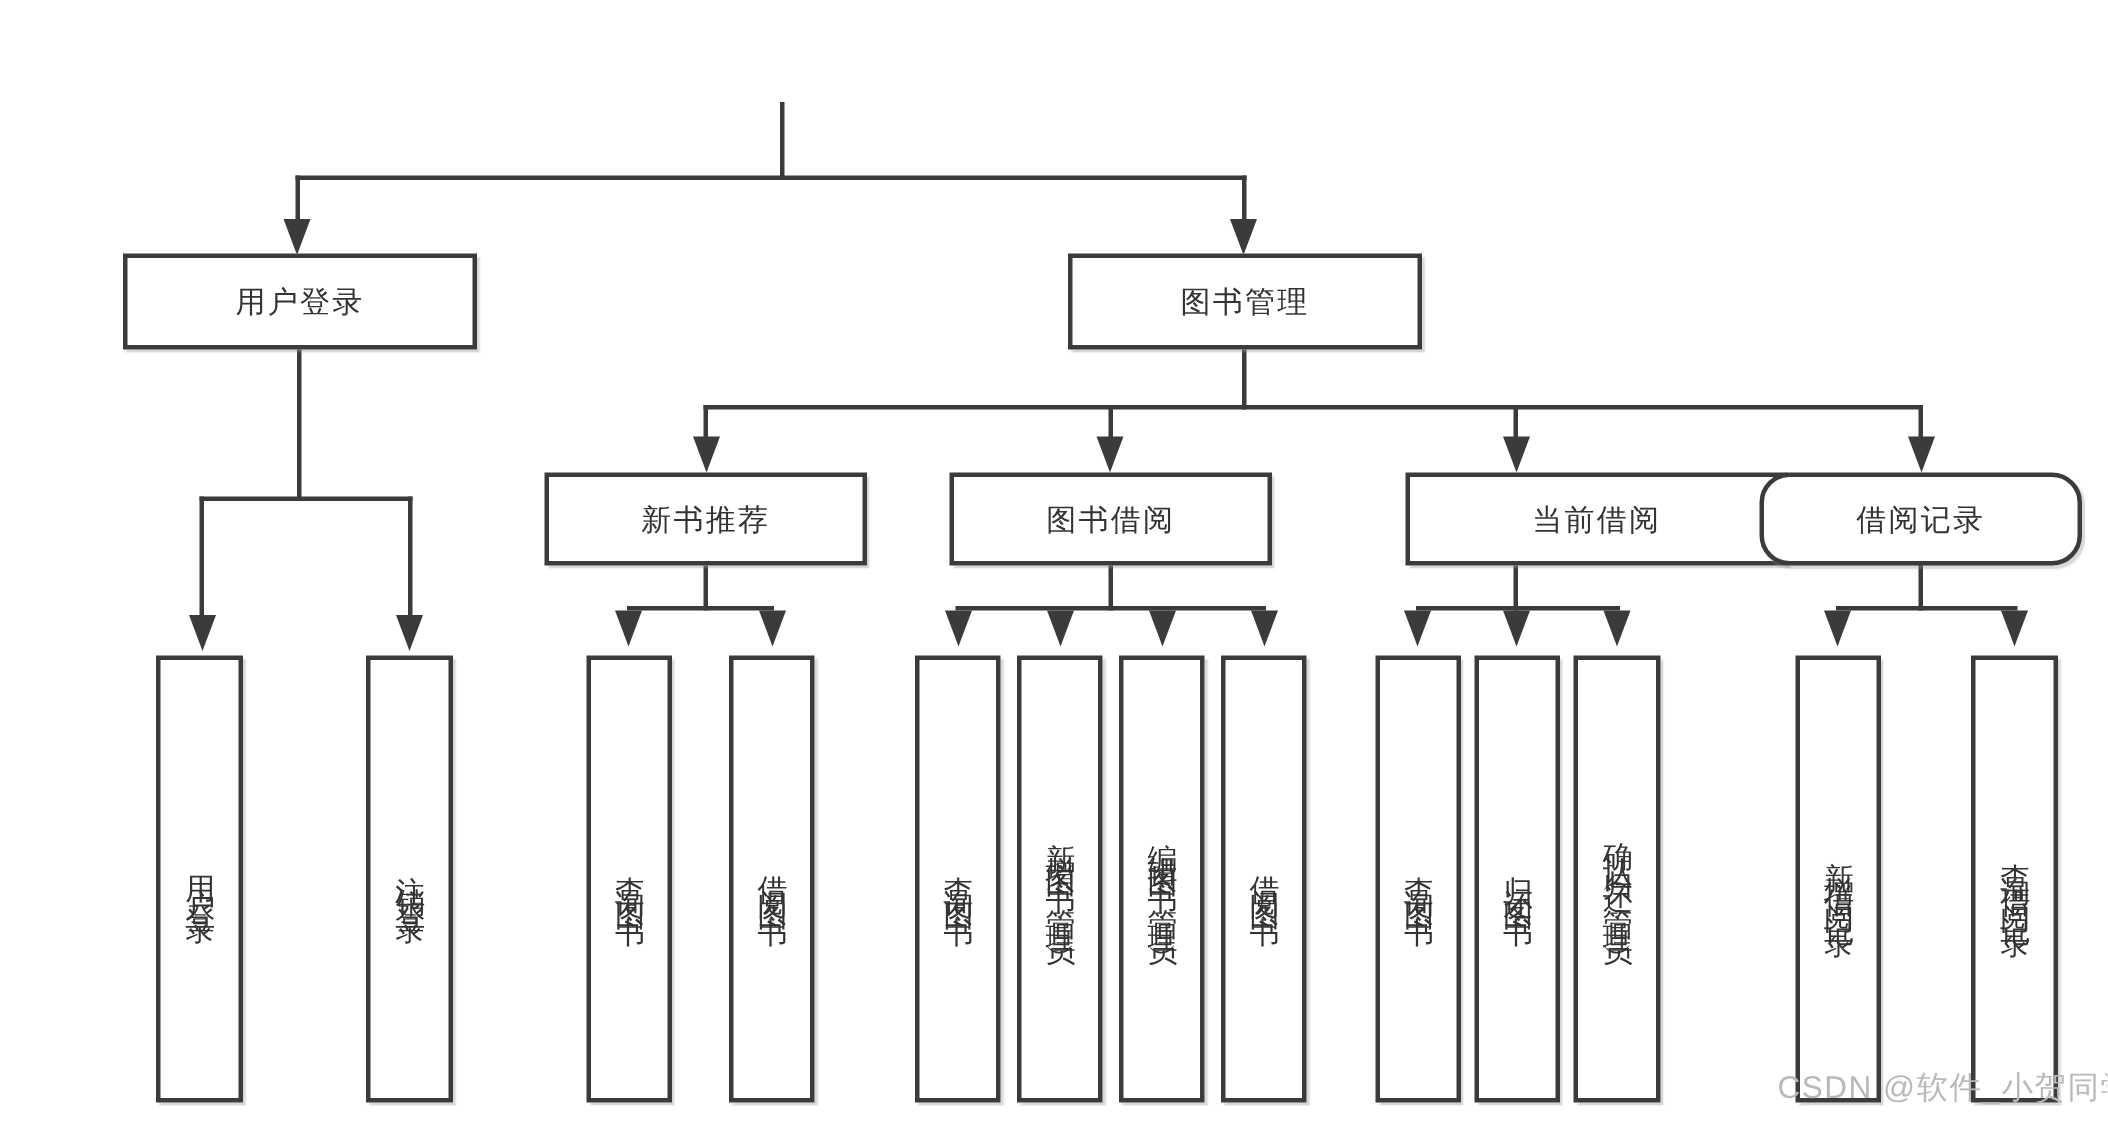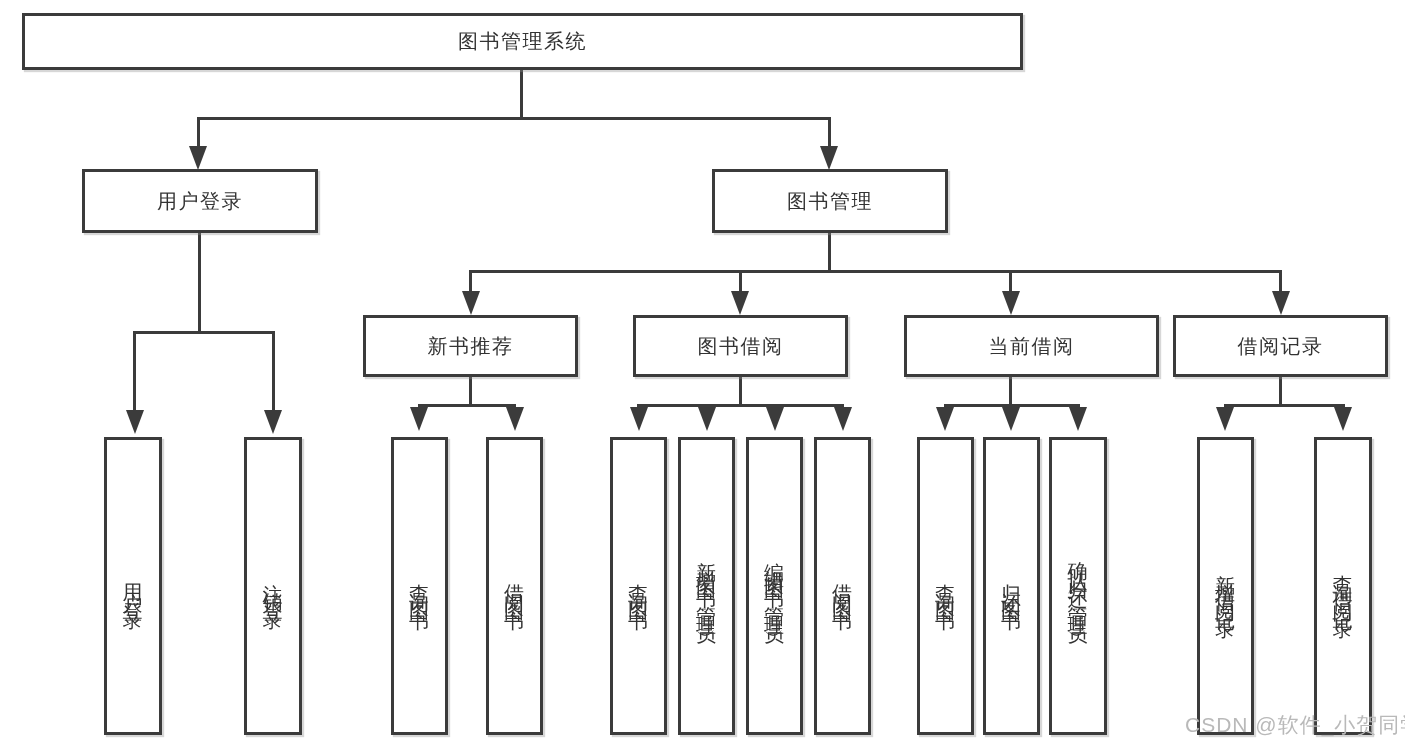--- a/index.html
+++ b/index.html
@@ -75,41 +75,38 @@
   <div class="line" style="left:944px;top:404px;width:136px;height:3px;"></div>
   <div class="arrow" style="left:936px;top:407px;"></div>
   <div class="arrow" style="left:1002px;top:407px;"></div>
   <div class="arrow" style="left:1069px;top:407px;"></div>
 
   <div class="line" style="left:1279px;top:375px;width:3px;height:32px;"></div>
   <div class="line" style="left:1224px;top:404px;width:121px;height:3px;"></div>
   <div class="arrow" style="left:1216px;top:407px;"></div>
   <div class="arrow" style="left:1334px;top:407px;"></div>
 
-  <div class="box" style="left:22px;top:13px;width:1001px;height:57px;">
-    <span>图书管理系统</span>
-  </div>
 
   <div class="box" style="left:82px;top:169px;width:236px;height:64px;">
     <span>用户登录</span>
   </div>
   <div class="box" style="left:712px;top:169px;width:236px;height:64px;">
     <span>图书管理</span>
   </div>
 
   <div class="box" style="left:633px;top:315px;width:215px;height:62px;">
     <span>图书借阅</span>
   </div>
   <div class="box" style="left:363px;top:315px;width:215px;height:62px;">
     <span>新书推荐</span>
   </div>
-  <div class="box" style="left:904px;top:315px;width:255px;height:62px;">
+  <div class="box" style="left:937px;top:315px;width:255px;height:62px;">
     <span>当前借阅</span>
   </div>
-  <div class="box" style="left:1173px;top:315px;width:215px;height:62px;">
+  <div class="box" style="left:1173px;top:315px;width:215px;height:62px;border-radius:20px;">
     <span>借阅记录</span>
   </div>
 
   <div class="box vbox" style="left:104px;top:437px;width:58px;height:298px;">
     <span>用户登录</span>
   </div>
   <div class="box vbox" style="left:244px;top:437px;width:58px;height:298px;">
     <span>注销登录</span>
   </div>
 

